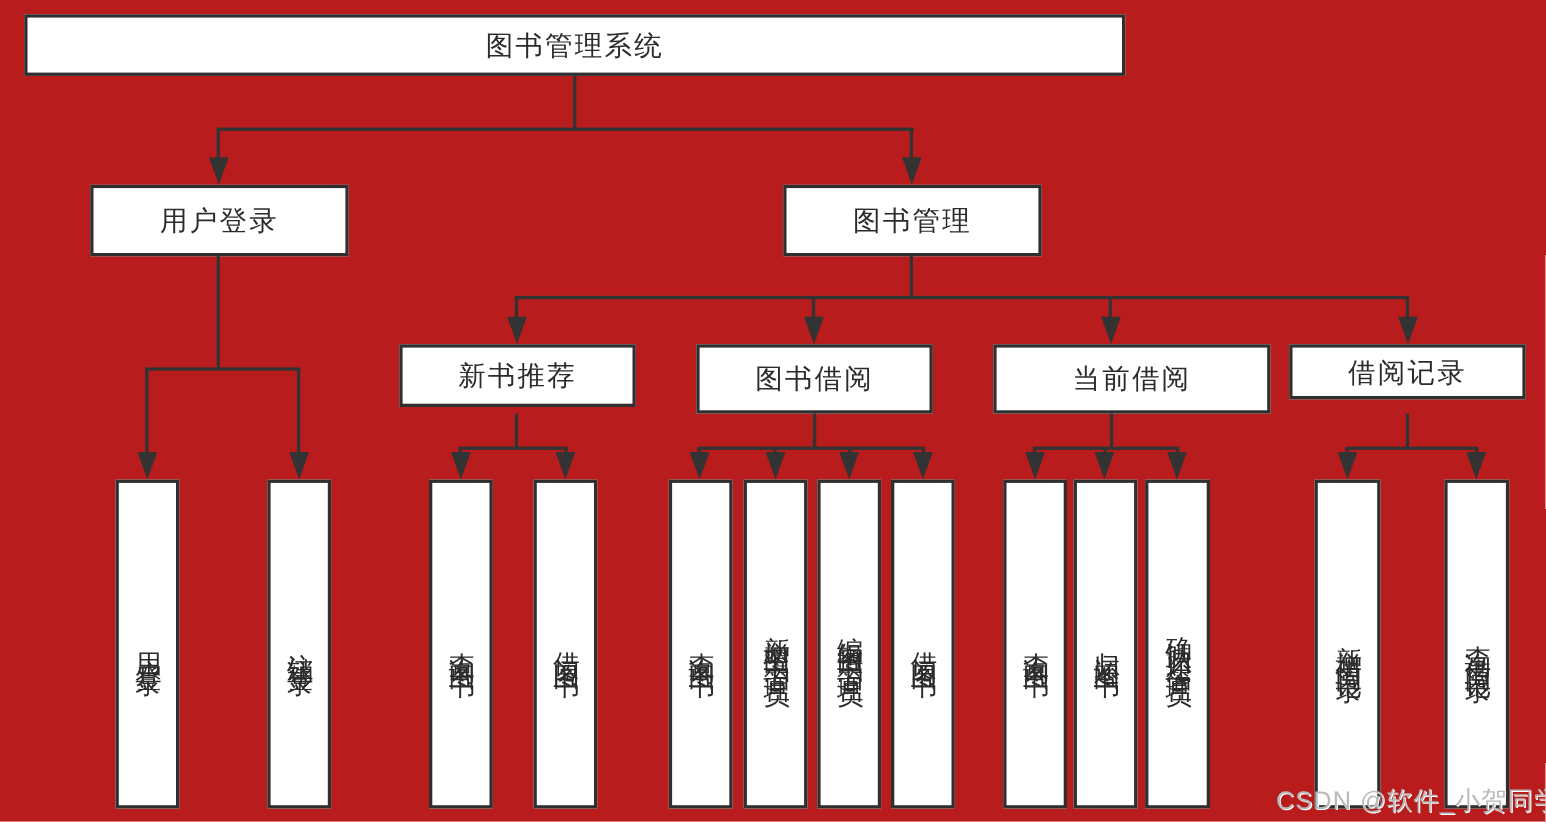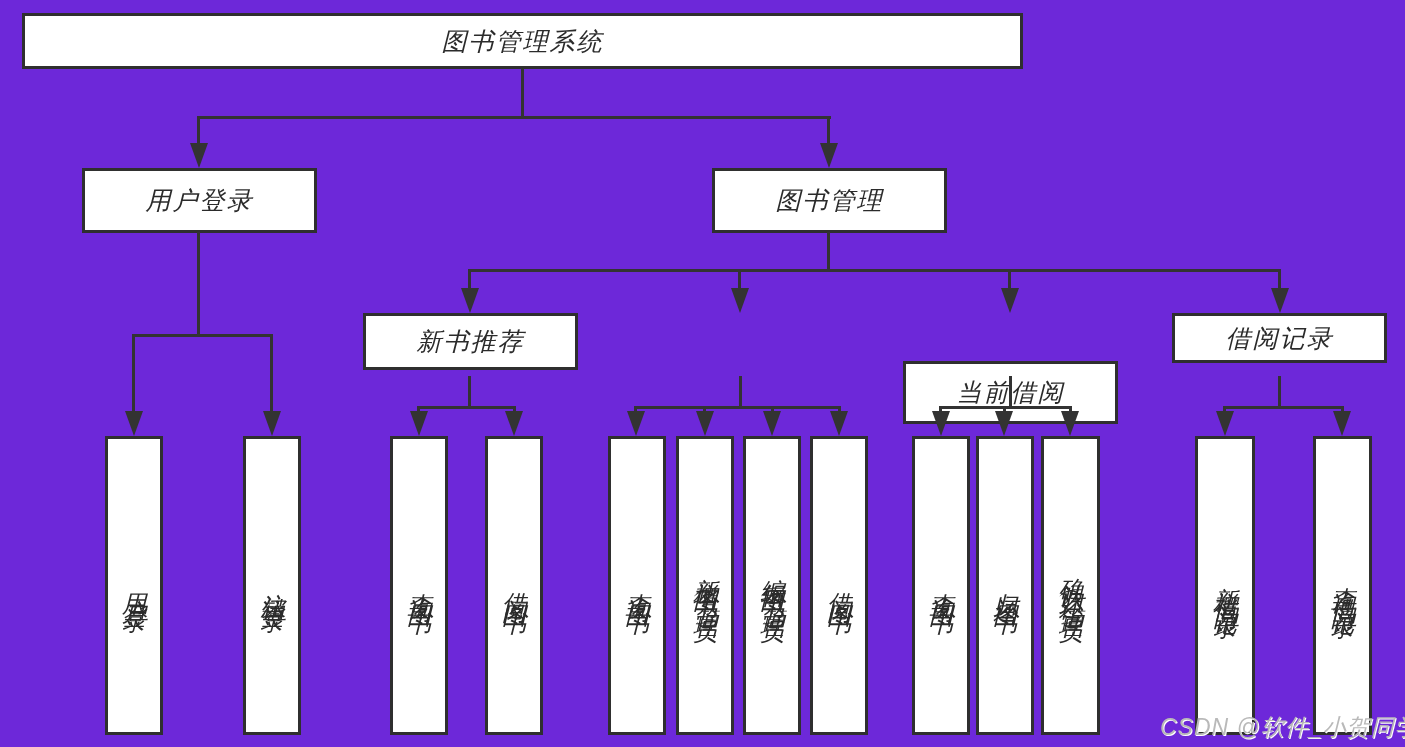--- a/index.html
+++ b/index.html
@@ -1,18 +1,18 @@
 <!DOCTYPE html>
 <html><head>
 <meta charset="utf-8">
 <style>
   html,body { margin:0; padding:0; background:#ffffff; }
   .canvas {
-    position:relative; width:1405px; height:747px; background:#6d28d9;
-    font-family:"Liberation Sans","DejaVu Sans",sans-serif; overflow:hidden;font-style:italic;
+    position:relative; width:1405px; height:747px; background:#b91c1c;
+    font-family:"Liberation Sans","DejaVu Sans",sans-serif; overflow:hidden;
   }
   .box {
     position:absolute; box-sizing:border-box; background:#ffffff;
     border:3px solid #2f2f2f; color:#2b2b2b;
     display:flex; align-items:center; justify-content:center;
   }
   .box.h { font-size:25px; letter-spacing:2px; }
   .box.v { font-size:24px; }
   .box.v span { writing-mode:vertical-rl; text-orientation:mixed; letter-spacing:6px; line-height:1; }
   .line { position:absolute; background:#333333; }
@@ -30,21 +30,22 @@
 <body>
 
 <div class="canvas">
 
   <div class="box h" style="left:22px; top:13px; width:1001px; height:56px;">图书管理系统</div>
 
   <div class="box h" style="left:82px; top:168px; width:235px; height:65px;">用户登录</div>
   <div class="box h" style="left:712px; top:168px; width:235px; height:65px;">图书管理</div>
 
   <div class="box h" style="left:363px; top:313px; width:215px; height:57px;">新书推荐</div>
-  <div class="box h" style="left:903px; top:313px; width:215px; height:63px;margin-top:48px;">当前借阅</div>
+  <div class="box h" style="left:633px; top:313px; width:215px; height:63px;">图书借阅</div>
+  <div class="box h" style="left:903px; top:313px; width:252px; height:63px;">当前借阅</div>
   <div class="box h" style="left:1172px; top:313px; width:215px; height:50px;">借阅记录</div>
 
   <div class="box v" style="left:105px; top:436px; width:58px; height:299px;">
     <span>用户登录</span>
     </div>
   <div class="box v" style="left:243px; top:436px; width:58px; height:299px;">
     <span>注销登录</span>
     </div>
 
   <div class="box v" style="left:390px; top:436px; width:58px; height:299px;">

